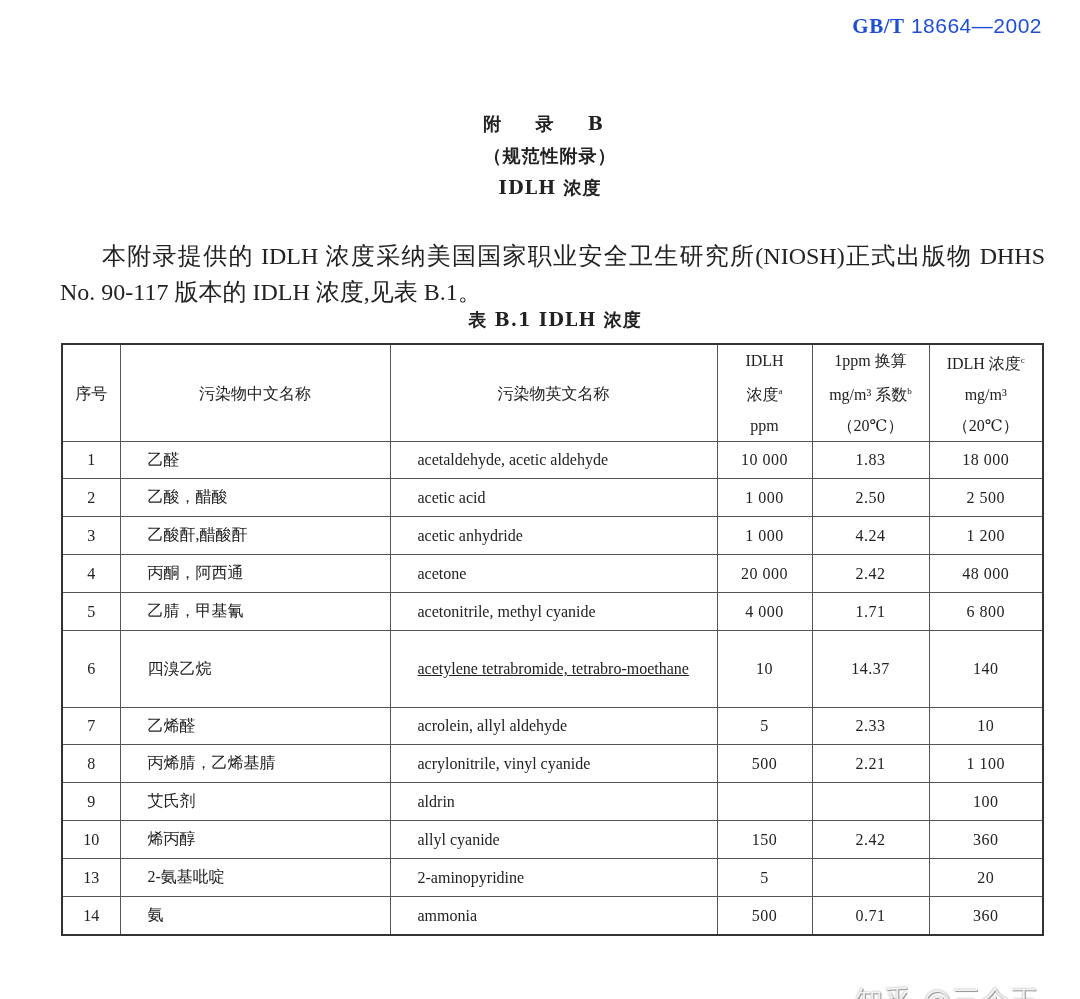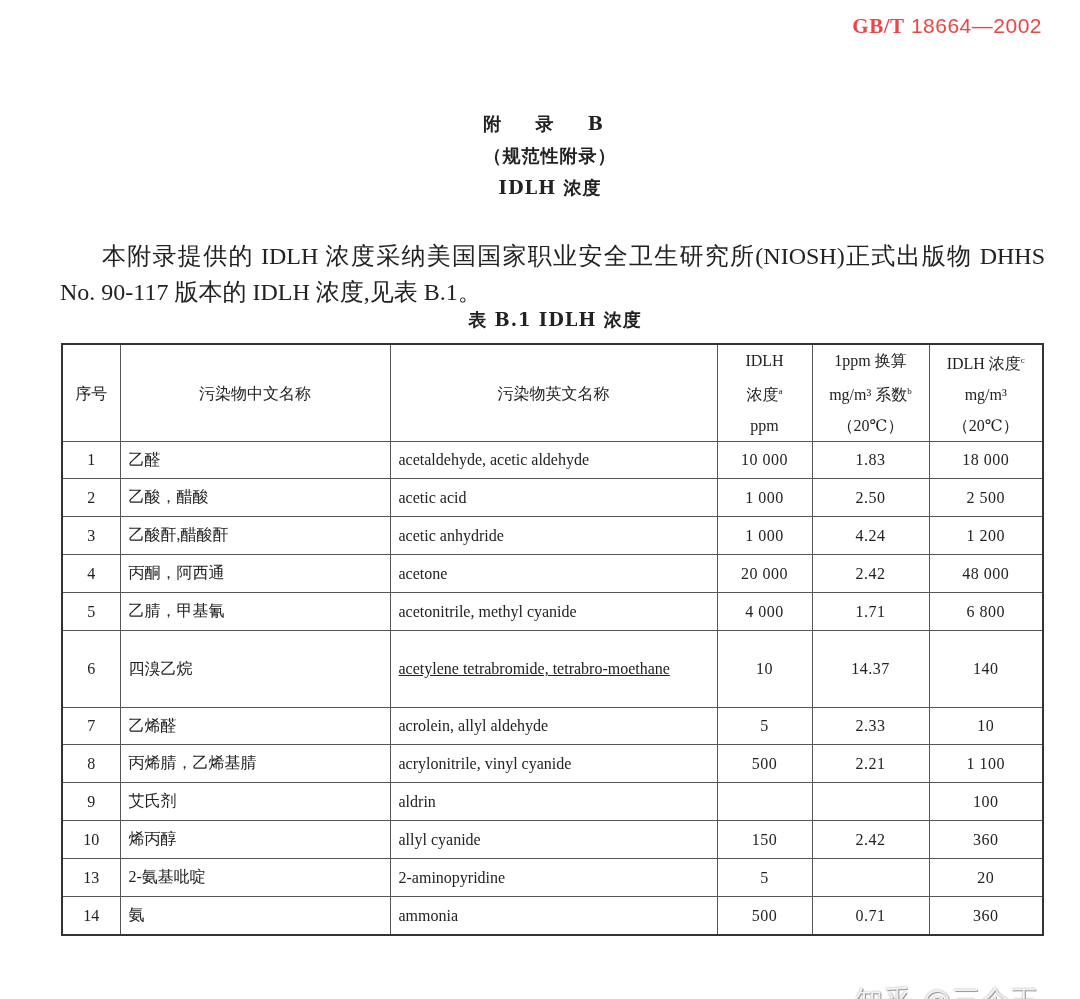--- a/index.html
+++ b/index.html
@@ -4,21 +4,21 @@
   <style>
     html, body { margin: 0; padding: 0; }
     body {
       width: 1080px; height: 999px; overflow: hidden;
       background: #ffffff; color: #1a1a1a;
       font-family: "DejaVu Serif", "Liberation Serif", serif;
       position: relative;
     }
     .std-code {
       position: absolute; top: 14px; right: 38px;
-      font-size: 21px; letter-spacing: 0.5px; color: #ef4444;
+      font-size: 21px; letter-spacing: 0.5px; color: #1d4ed8;
       font-family: "Liberation Sans", "DejaVu Sans", sans-serif;
       text-align: center;
     }
     .std-code .gb { font-family: "Liberation Serif", serif; font-weight: bold; }
     .title-block { position: absolute; top: 108px; left: 0; width: 1100px; text-align: center; }
     .title-block div { font-weight: bold; font-size: 18px; line-height: 32px; letter-spacing: 1px; color: #222; }
     .title-block .t1 { letter-spacing: 14px; }
     .intro {
       position: absolute; top: 238px; left: 60px; width: 985px;
       font-size: 24px; line-height: 36px; color: #222; text-indent: 42px;
@@ -34,21 +34,21 @@
       font-family: "Liberation Serif", "DejaVu Serif", serif;
       font-size: 16px; color: #222;
       border: 2px solid #333;
     }
     table.idlh th, table.idlh td {
       border: 1px solid #555; padding: 0 8px; vertical-align: middle;
       font-weight: normal;
     }
     table.idlh th { text-align: center; line-height: 31px; font-size: 16px; }
     table.idlh td.num { text-align: center; }
-    table.idlh td.zh, table.idlh td.en { text-align: left; padding-left: 8px; }
+    table.idlh td.zh, table.idlh td.en { text-align: left; padding-left: 27px; }
     table.idlh td.val { text-align: center; letter-spacing: 0.5px; }
     table.idlh td.en.wrap { line-height: 30px; text-align: justify; text-align-last: left; padding-right: 10px; text-decoration: underline; }
     sup { font-size: 9px; vertical-align: super; }
     .watermark {
       position: absolute; left: 855px; top: 934px;
       font-family: "DejaVu Sans", sans-serif; font-size: 28px;
       color: rgba(255,255,255,0.85);
       text-shadow: 0 0 2px rgba(60,60,60,0.55), 1px 1px 0 rgba(90,90,90,0.5);
       letter-spacing: 1px; pointer-events: none; margin-top: 48px;
     }

